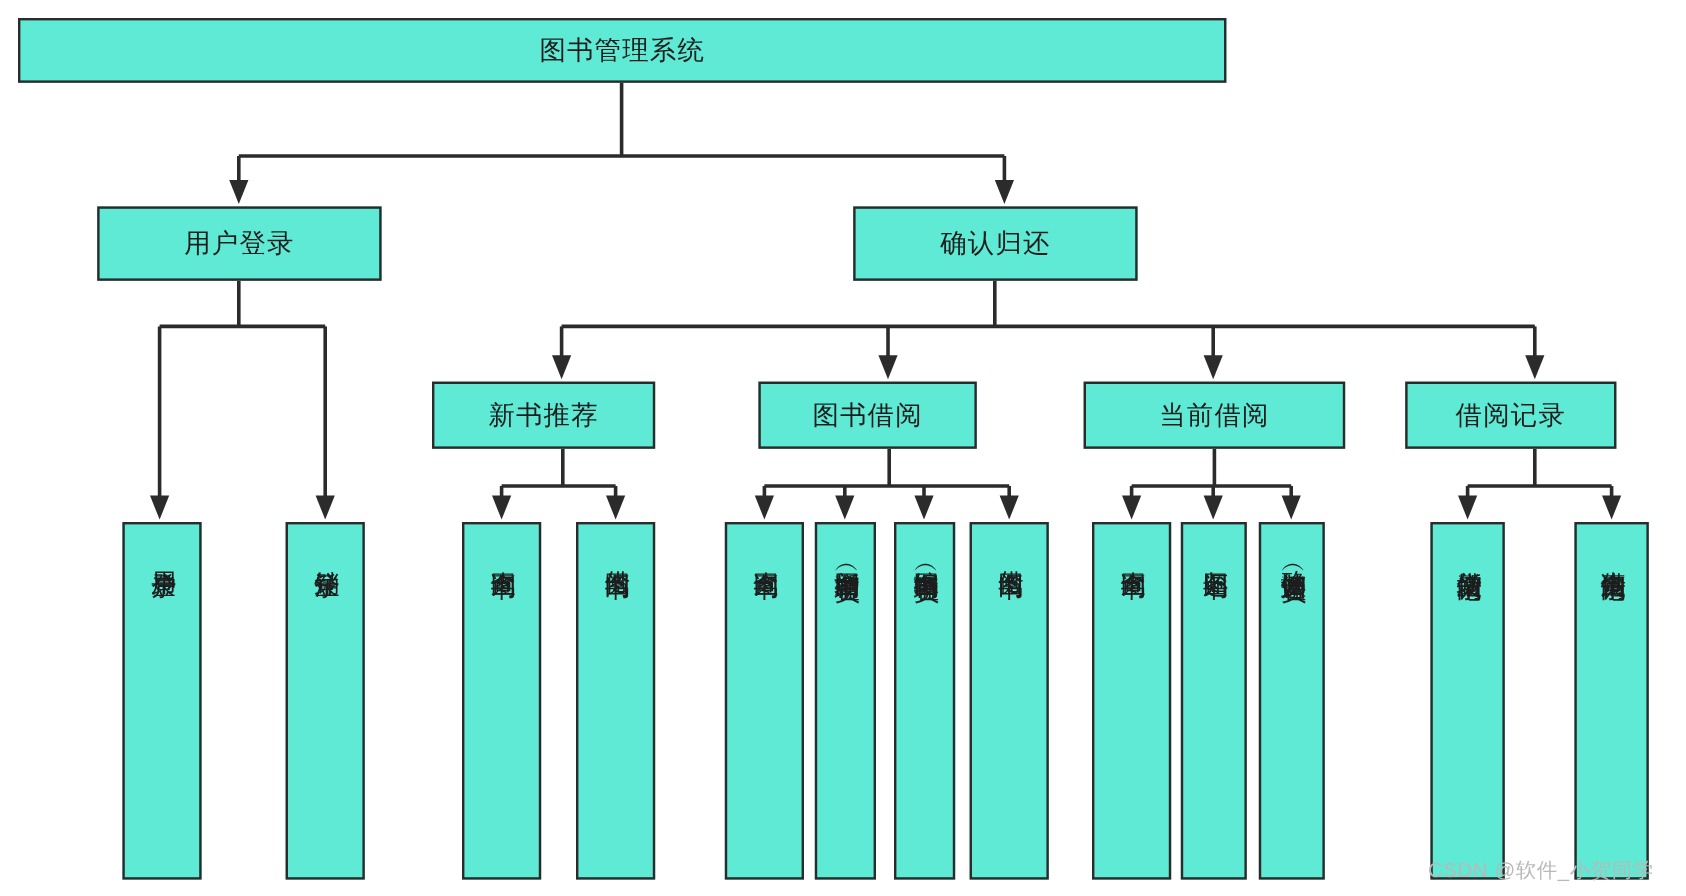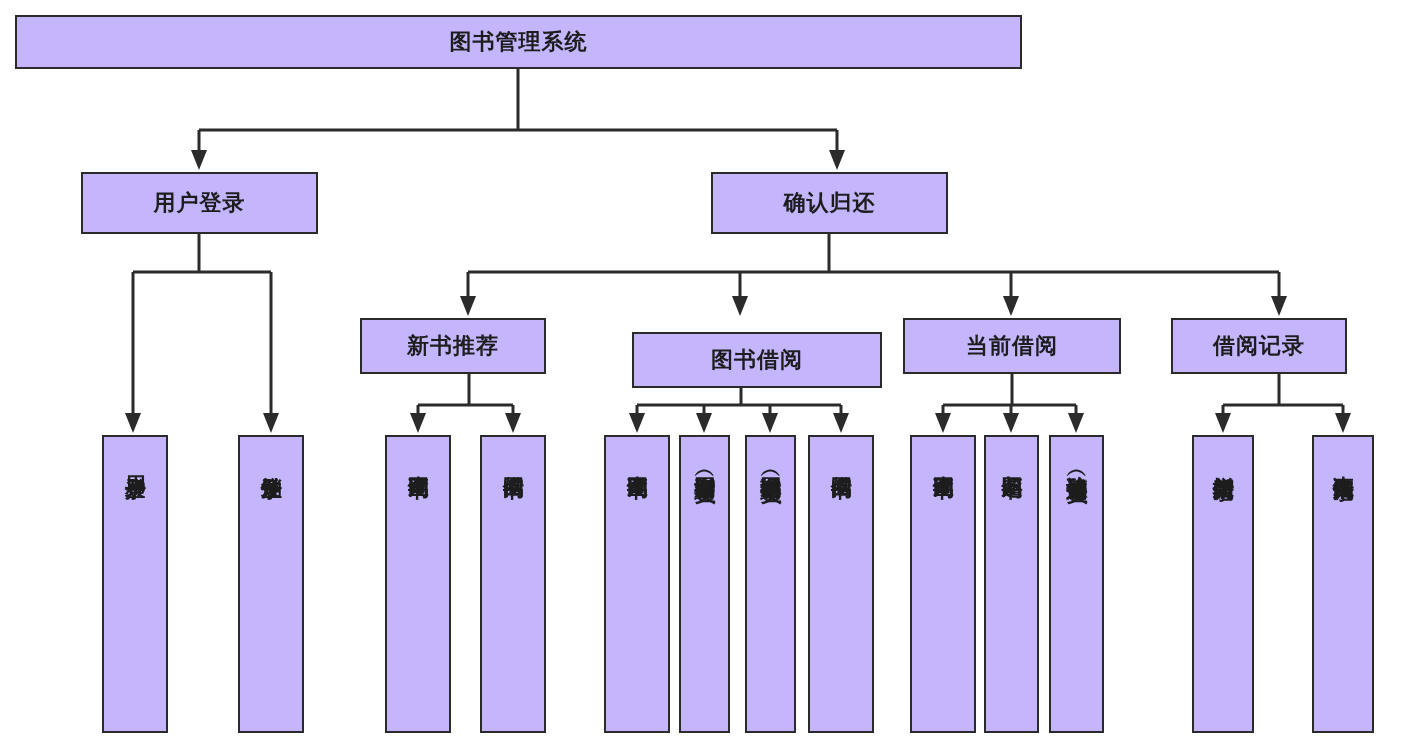--- a/index.html
+++ b/index.html
@@ -21,27 +21,26 @@
     position: absolute;
     left: 0;
     top: 0;
     width: 1405px;
     height: 747px;
     pointer-events: none;
   }
   .node {
     position: absolute;
     box-sizing: border-box;
-    background: #c4b5fd;
+    background: #5eead4;
     border: 2px solid #2b2b2b;
     display: flex;
     align-items: center;
     justify-content: center;
     color: #1d1d1d;
-    font-weight: bold;
   }
   .node-h {
     font-size: 22px;
     letter-spacing: 1px;
     line-height: 1;
     white-space: nowrap;
   }
   .node-v {
     padding-top: 22px;
     align-items: flex-start;
@@ -132,21 +131,21 @@
       </div>
       <div class="node node-h" style="left: 81px; top: 172px; width: 237px; height: 62px;">
         <span>用户登录</span>
       </div>
       <div class="node node-h" style="left: 711px; top: 172px; width: 237px; height: 62px;">
         <span>确认归还</span>
       </div>
       <div class="node node-h" style="left: 360px; top: 318px; width: 186px; height: 56px;">
         <span>新书推荐</span>
       </div>
-      <div class="node node-h" style="left: 632px; top: 332px; width: 250px; height: 56px;">
+      <div class="node node-h" style="left: 632px; top: 318px; width: 182px; height: 56px;">
         <span>图书借阅</span>
       </div>
       <div class="node node-h" style="left: 903px; top: 318px; width: 218px; height: 56px;">
         <span>当前借阅</span>
       </div>
       <div class="node node-h" style="left: 1171px; top: 318px; width: 176px; height: 56px;">
         <span>借阅记录</span>
       </div>
       <div class="node node-v" style="left: 102px; top: 435px; width: 66px; height: 298px;">
         <span class="vtext">用户登录</span>
@@ -182,13 +181,14 @@
         <span class="vtext">确认归还（管理员）</span>
       </div>
       <div class="node node-v" style="left: 1192px; top: 435px; width: 62px; height: 298px;">
         <span class="vtext">新增借阅记录</span>
       </div>
       <div class="node node-v" style="left: 1312px; top: 435px; width: 62px; height: 298px;">
         <span class="vtext">查询借阅记录</span>
       </div>
     </div>
 
+  <div id="watermark">CSDN @软件_小贺同学</div>
 </div>
 
 </body></html>

